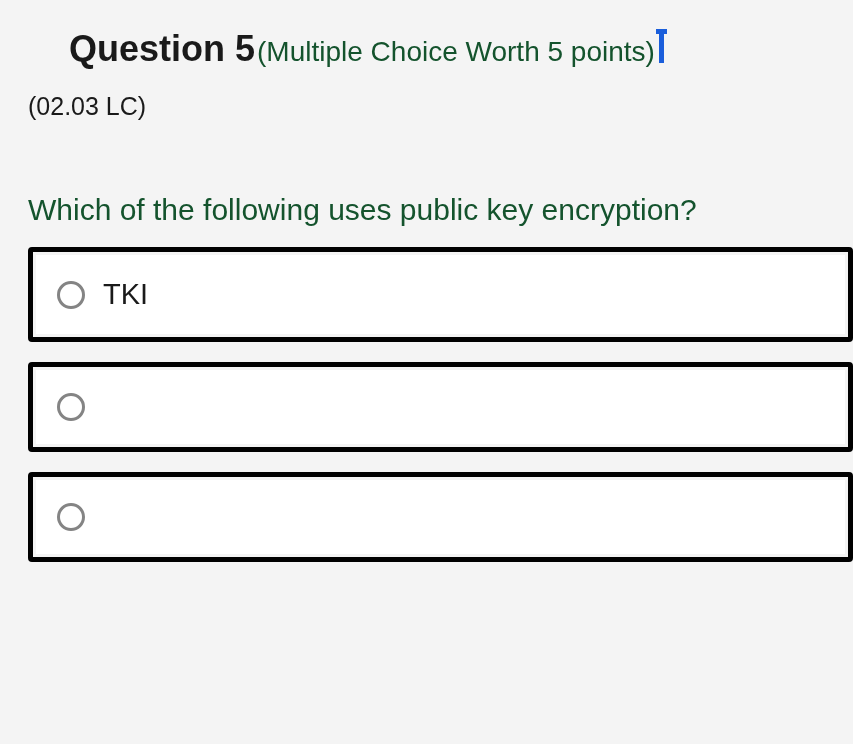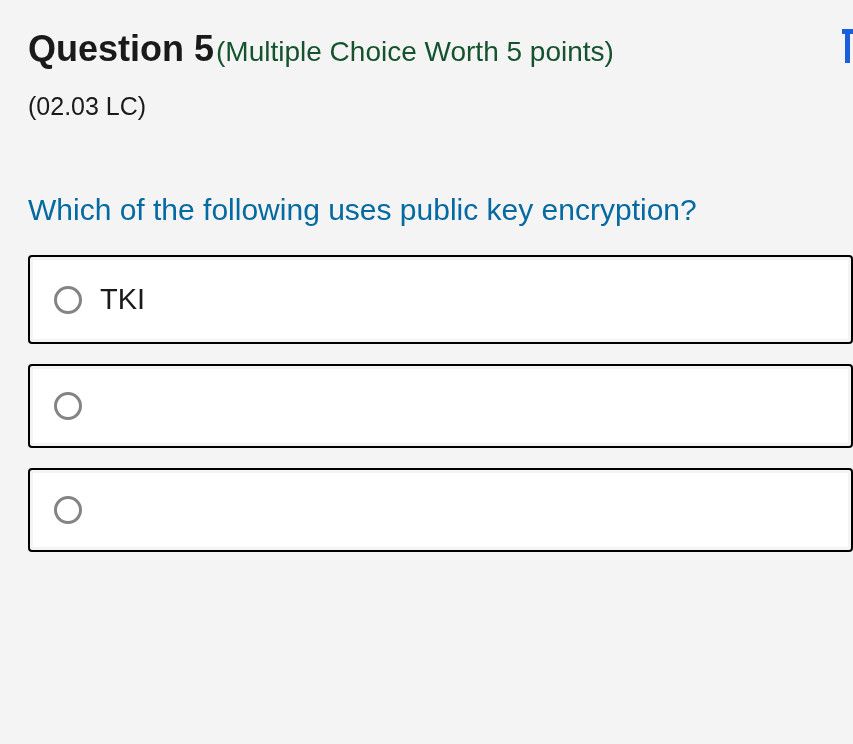--- a/index.html
+++ b/index.html
@@ -11,22 +11,22 @@
       font-family: Arial, Helvetica, sans-serif;
       background: #f4f4f4;
       width: 853px;
       height: 744px;
       overflow: hidden;
       padding: 28px 0 0 28px;
     }
     .header {
       display: flex;
       align-items: center;
-      justify-content: space-between;
       margin-bottom: 22px;
+      margin-left: 41px;
     }
     .header-left {
       display: flex;
       align-items: baseline;
     }
     .question-number {
       font-size: 36px;
       font-weight: bold;
       color: #1a1a1a;
     }
@@ -40,31 +40,31 @@
       color: #1a5edb;
       margin-right: -2px;
     }
     .section-code {
       font-size: 25px;
       color: #1a1a1a;
       margin-bottom: 72px;
     }
     .prompt {
       font-size: 30px;
-      color: #0369a1;
-      margin-bottom: 28px;
+      color: #14532d;
+      margin-bottom: 20px;
     }
     .answers {
       display: flex;
       flex-direction: column;
       gap: 20px;
     }
     .answer-option {
       background: #fff;
-      border: 2px solid #000000;
+      border: 5px solid #000000;
       border-radius: 4px;
       box-shadow: inset 0 0 0 3px #f4f4f4;
       padding: 26px 24px;
       display: flex;
       align-items: center;
       gap: 18px;
       cursor: pointer;
     }
     .radio-outline {
       width: 28px;

